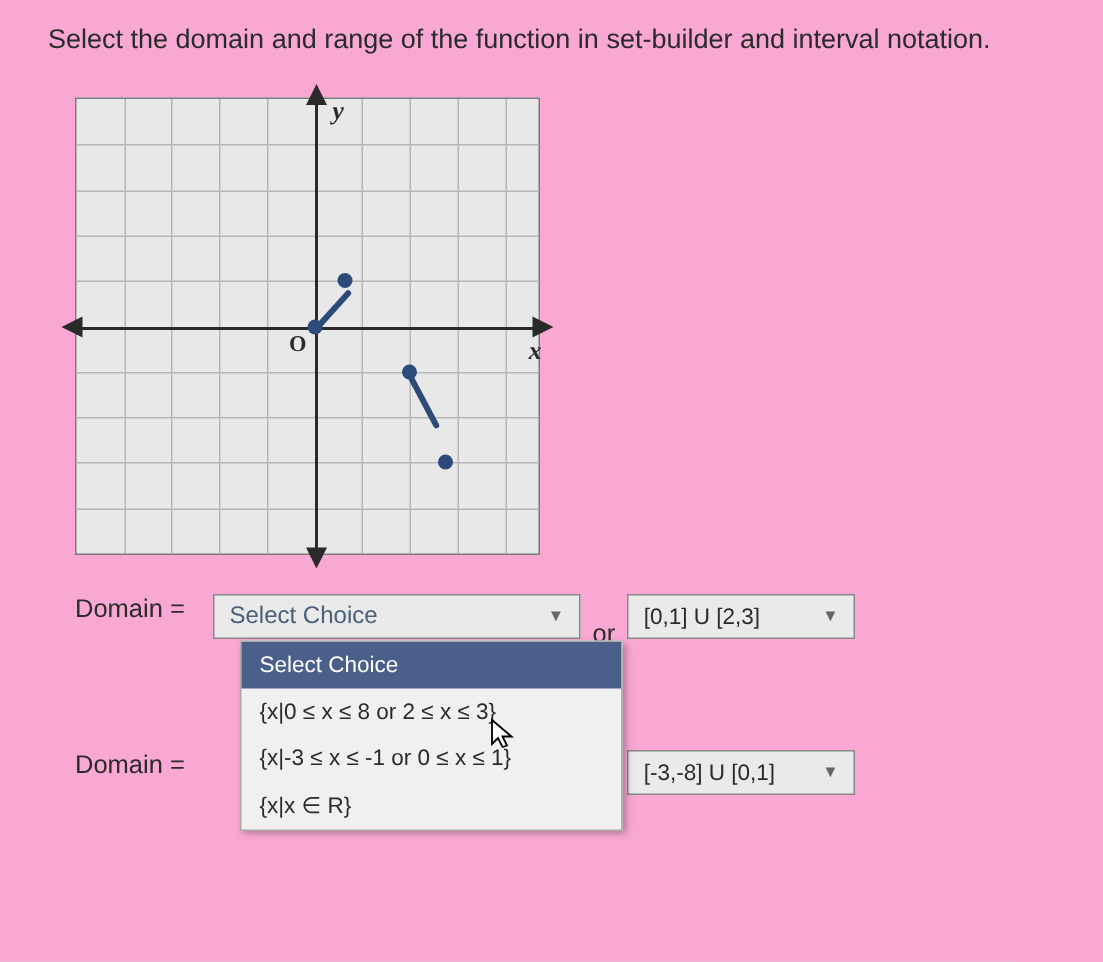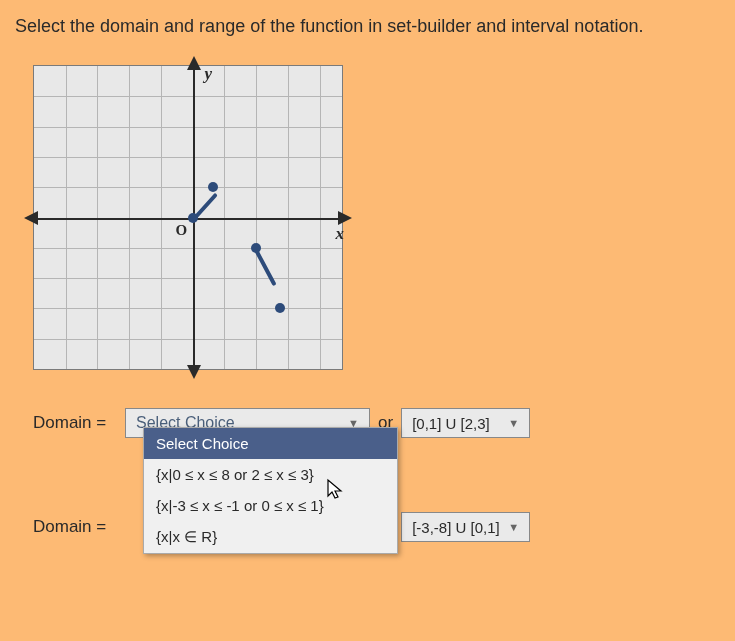--- a/index.html
+++ b/index.html
@@ -1,42 +1,42 @@
 <!DOCTYPE html>
 <html><head>
   <meta charset="utf-8">
   <style>
     * { box-sizing: border-box; margin: 0; padding: 0; }
     body { width: 735px; height: 641px; background: #cccccc; font-family: Arial, sans-serif; }
-    .page { background: #fdba74; width: 735px; height: 641px; padding: 16px 15px; position: relative; }
+    .page { background: #f9a8d4; width: 735px; height: 641px; padding: 16px 32px; position: relative; }
     .prompt { font-size: 18px; color: #2a2a2a; margin-bottom: 28px; font-weight: 400; }
     .graph-box { width: 310px; height: 305px; border: 1.5px solid #7a7a7a; background: #e8e8e8; position: relative; margin-left: 18px; margin-bottom: 26px; }
     .grid-line-v, .grid-line-h { position: absolute; background: #b5b5b5; }
     .grid-line-v { width: 1px; height: 100%; top: 0; }
     .grid-line-h { height: 1px; width: 100%; left: 0; }
     .axis-x, .axis-y { position: absolute; background: #2a2a2a; }
     .axis-x { height: 2px; width: 100%; left: 0; }
     .axis-y { width: 2px; height: 100%; top: 0; }
     .arrow { position: absolute; width: 0; height: 0; }
     .arrow.left { border-top: 7px solid transparent; border-bottom: 7px solid transparent; border-right: 14px solid #2a2a2a; }
     .arrow.right { border-top: 7px solid transparent; border-bottom: 7px solid transparent; border-left: 14px solid #2a2a2a; }
     .arrow.up { border-left: 7px solid transparent; border-right: 7px solid transparent; border-bottom: 14px solid #2a2a2a; }
     .arrow.down { border-left: 7px solid transparent; border-right: 7px solid transparent; border-top: 14px solid #2a2a2a; }
     .axis-label { position: absolute; font-size: 17px; font-style: italic; font-weight: bold; font-family: Georgia, serif; color: #2a2a2a; }
     .origin-label { position: absolute; font-size: 15px; font-weight: bold; font-family: Georgia, serif; color: #2a2a2a; }
     .dot { width: 10px; height: 10px; border-radius: 50%; background: #2d4b7a; position: absolute; }
     .seg { position: absolute; background: #2d4b7a; height: 4px; border-radius: 2px; transform-origin: left center; }
 
     .answers { margin-left: 18px; }
-    .row { display: flex; align-items: center; margin-bottom: 50px; font-size: 17px; color: #2a2a2a; position: relative; }
+    .row { display: flex; align-items: flex-start; margin-bottom: 50px; font-size: 17px; color: #2a2a2a; position: relative; }
     .lbl { width: 92px; }
     .sel-box { width: 245px; height: 30px; border: 1px solid #888; background: #eaeaea; display: inline-flex; align-items: center; padding: 0 10px; color: #4a5f7a; font-size: 16px; position: relative; justify-content: space-between; }
     .sel-chevron { font-size: 11px; color: #666; }
     .or-text { margin: 17px 8px; }
-    .sel-box.small { width: 129px; font-size: 15px; color: #2a2a2a; }
+    .sel-box.small { width: 152px; font-size: 15px; color: #2a2a2a; }
 
     .dropdown { position: absolute; left: 110px; top: 31px; width: 255px; background: #f0f0f0; border: 1px solid #aaa; box-shadow: 2px 2px 5px rgba(0,0,0,0.3); z-index: 10; font-size: 15px; }
     .dropdown-item { padding: 7px 12px; color: #2a2a2a; }
     .dropdown-item.selected { background: #4a5f8a; color: #fff; }
 
     .cursor { position: absolute; left: 326px; top: 478px; z-index: 20; }
     .cursor svg { width: 18px; height: 22px; }
   </style>
 </head>
 <body>

